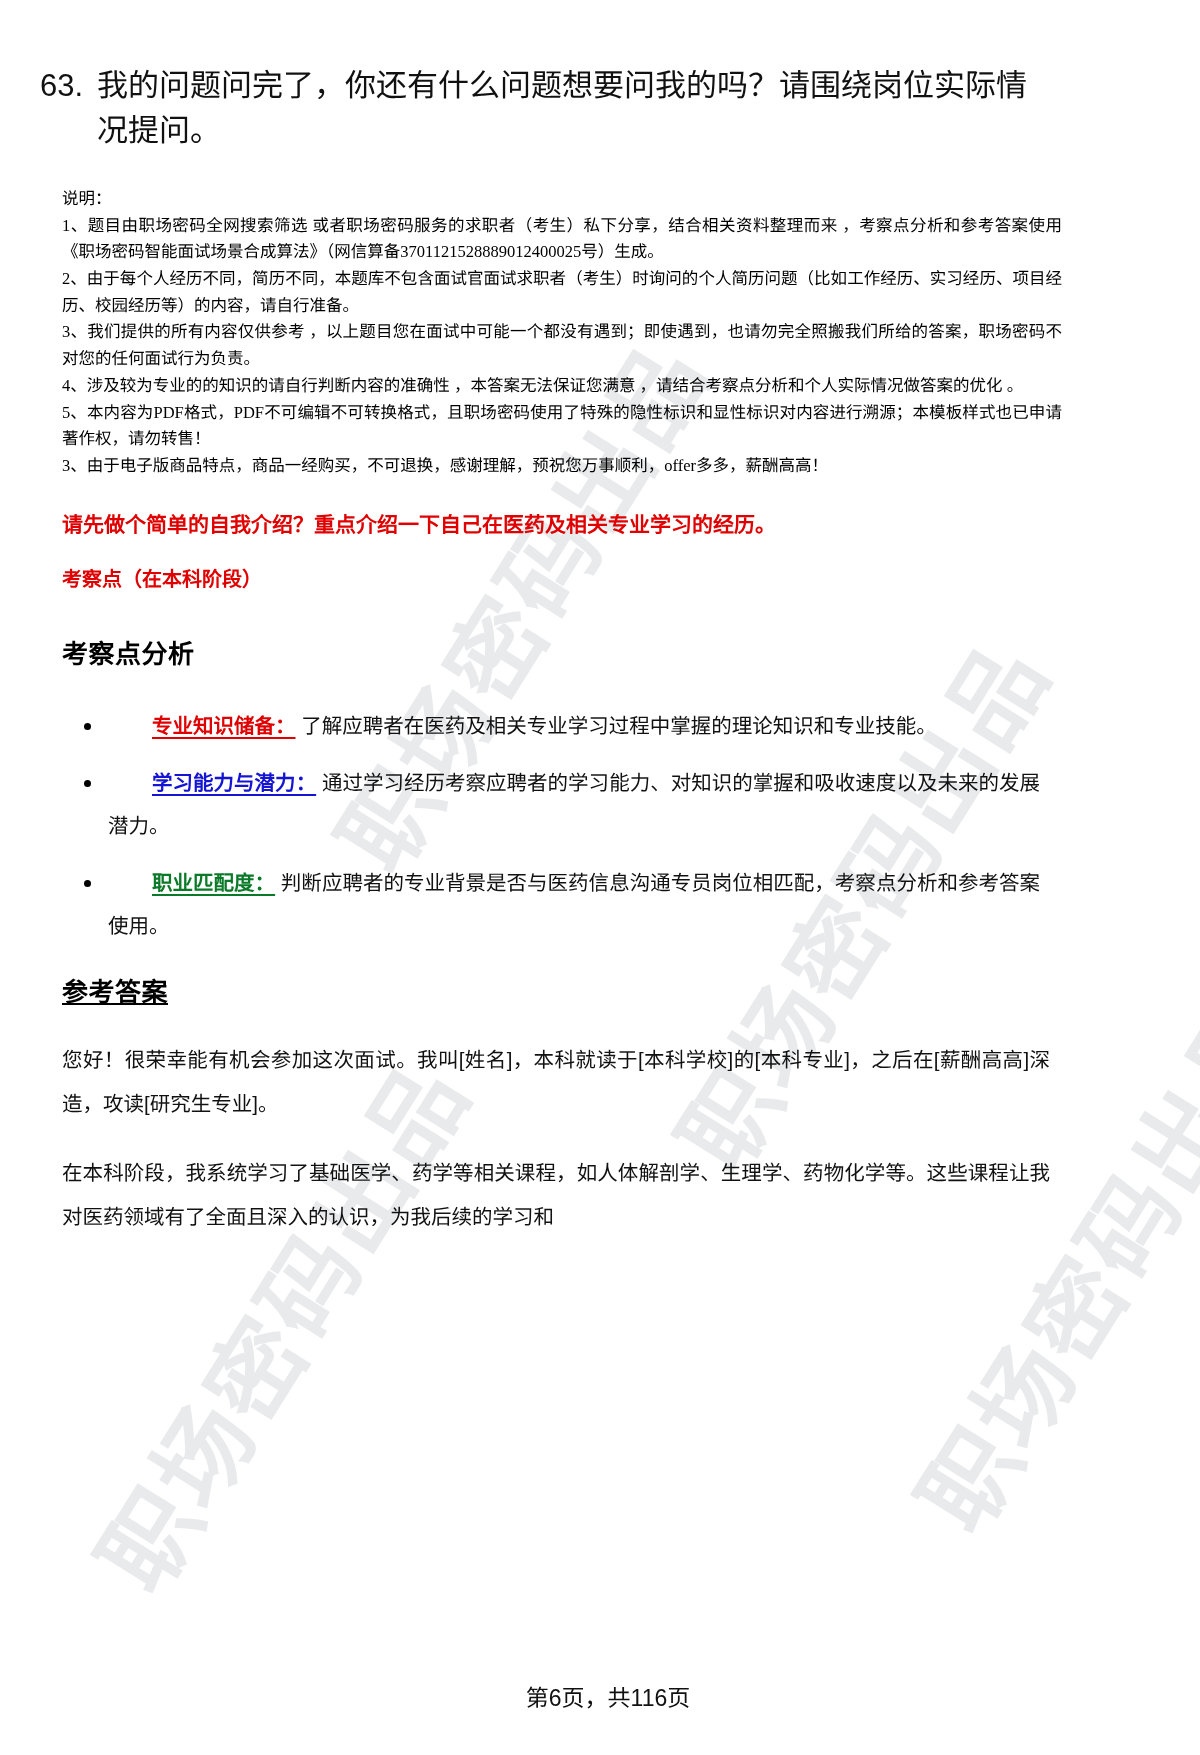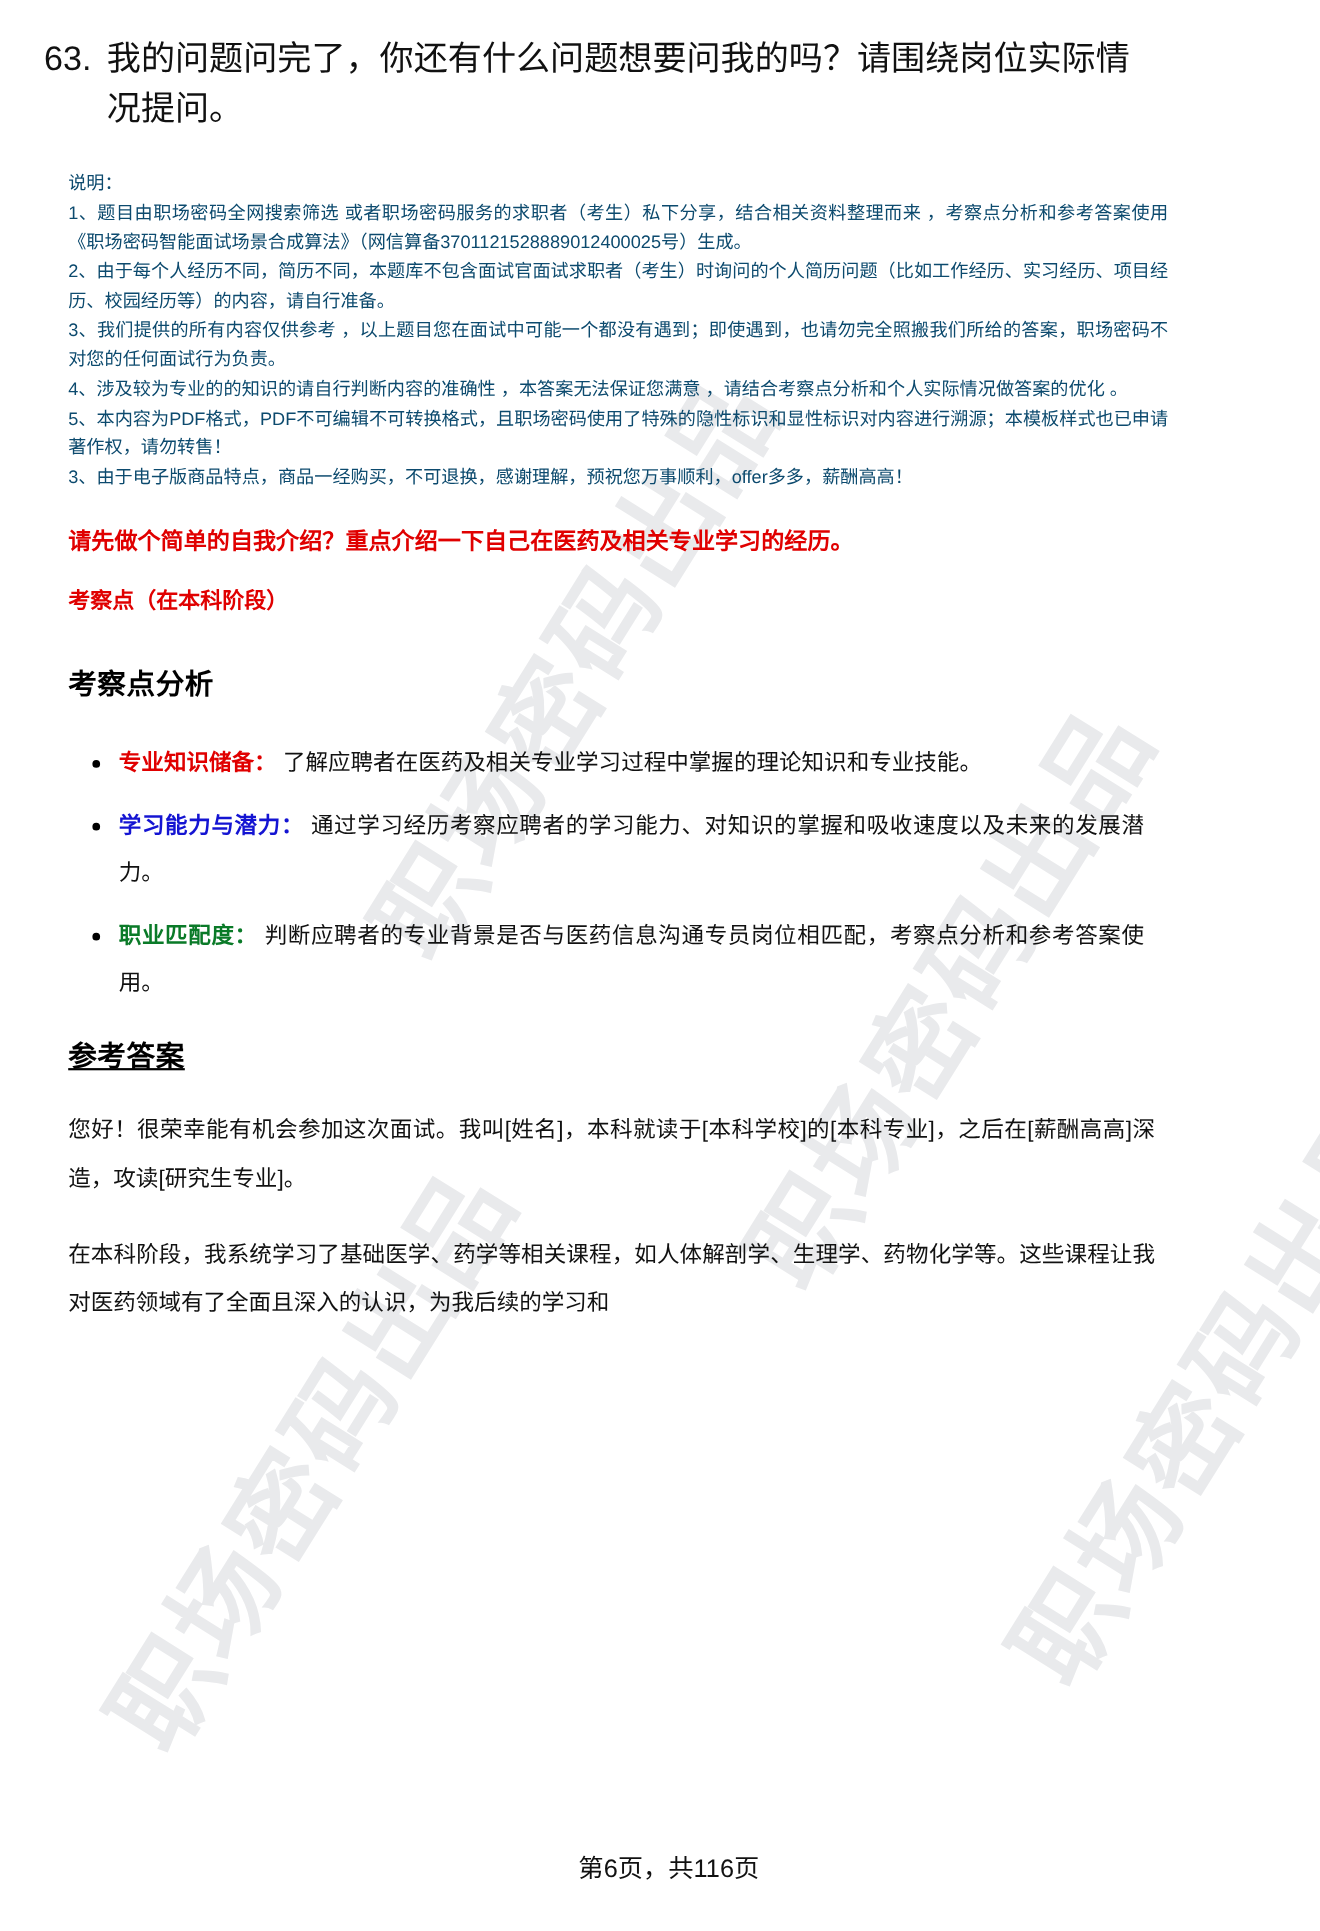--- a/index.html
+++ b/index.html
@@ -65,21 +65,21 @@
     top: 1540px;
     font-size: 96px;
     transform: rotate(-58deg);
     transform-origin: left top;
   }
 
   
   #content {
     position: relative;
     z-index: 1;
-    padding: 24px 120px 0 40px;
+    padding: 56px 120px 0 40px;
     box-sizing: border-box;
   }
 
   
   .question-title {
     display: flex;
     align-items: flex-start;
     font-size: 31px;
     font-weight: 400;
     line-height: 1.45;
@@ -93,22 +93,23 @@
   }
   .question-text {
     flex: 1 1 auto;
   }
 
   
   .notes {
     margin: 32px 4px 0 22px;
     font-size: 16.5px;
     line-height: 1.62;
-    color: #0c4a6e;
+    color: #000000;
     max-width: 1000px;
+    font-family: Liberation Serif, serif;
   }
   .notes .note-line {
     margin: 0;
     text-align: justify;
   }
 
   
   .red-heading {
     color: #e00000;
     font-weight: 700;
@@ -154,21 +155,23 @@
     position: absolute;
     left: -24px;
     top: 19px;
     width: 7px;
     height: 7px;
     border-radius: 50%;
     background: #000000;
   }
   .kw {
     font-weight: 700;
+    text-decoration: underline;
     text-underline-offset: 4px;
+    margin-left: 44px;
   }
   .kw-red   { color: #e00000; }
   .kw-blue  { color: #1414d2; }
   .kw-green { color: #0a7a28; }
 
   
   .answer-body {
     margin: 30px 0 0 22px;
     padding-right: 30px;
   }

